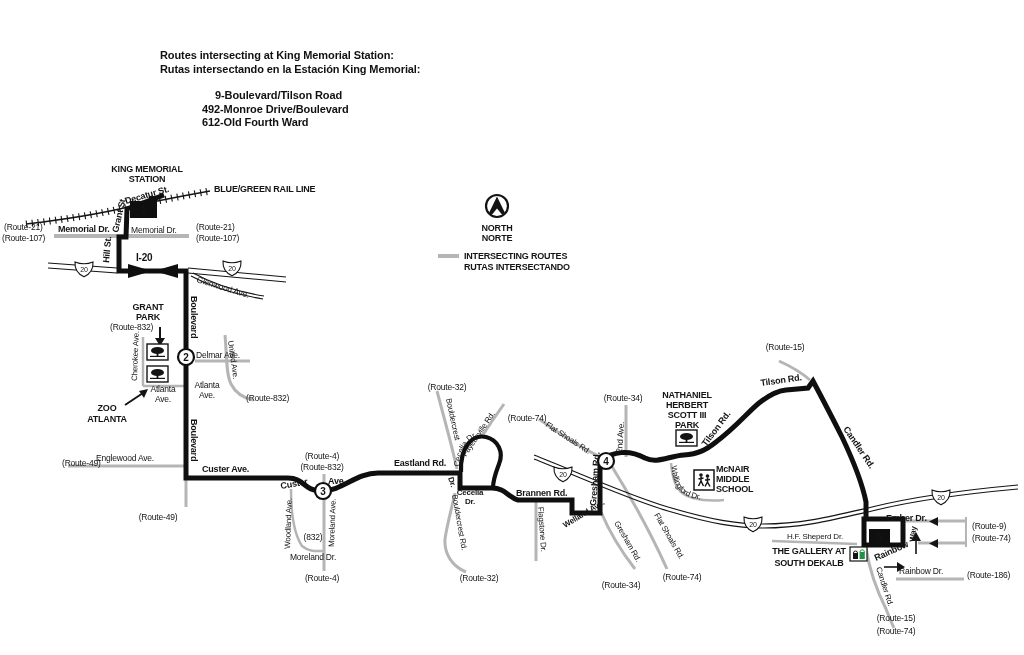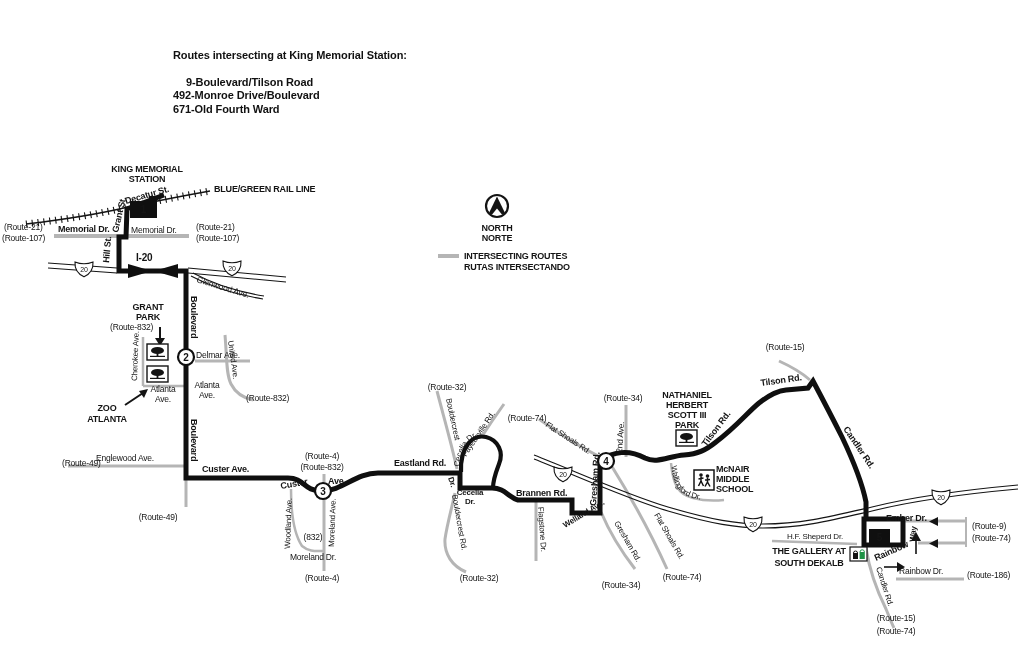--- a/index.html
+++ b/index.html
@@ -1,43 +1,44 @@
 <!DOCTYPE html>
 <html><head>
 <meta charset="utf-8">
 <style>
   html,body{margin:0;padding:0;background:#fff;}
   .stage{position:relative;width:1024px;height:655px;background:#fff;overflow:hidden;
          font-family:"Liberation Sans",sans-serif;}
   .stage svg{position:absolute;left:0;top:0;}
-  .title-block{position:absolute;left:173px;top:49px;color:#111;
+  .title-block{position:absolute;left:160px;top:49px;color:#111;
                font:bold 11px "Liberation Sans",sans-serif;line-height:13.5px;letter-spacing:-0.1px;}
-  .route-list{margin-top:13px;}
+  .route-list{margin-top:13px;margin-left:42px;}
   .route-list .indent{margin-left:13px;}
   
   svg text{font-family:"Liberation Sans",sans-serif;fill:#141414;letter-spacing:-0.2px;}
   svg text.b10{font-weight:bold;font-size:10px;}
   svg text.b9{font-weight:bold;font-size:9px;}
   svg text.b8{font-weight:bold;font-size:8px;}
   svg text.n85{font-size:8.5px;}
   svg text.n8{font-size:8px;}
   svg text.stop-num{font-weight:bold;font-size:10px;text-anchor:middle;}
   svg text.shield-num{font-size:7px;text-anchor:middle;}
 </style>
 </head>
 <body>
 
 <div class="stage">
 
   <div class="title-block">
     <div>Routes intersecting at King Memorial Station:</div>
+    <div>Rutas intersectando en la Estación King Memorial:</div>
     <div class="route-list">
       <div class="indent">9-Boulevard/Tilson Road</div>
       <div>492-Monroe Drive/Boulevard</div>
-      <div>671-Old Fourth Ward</div>
+      <div>612-Old Fourth Ward</div>
     </div>
   </div>
 
   <svg id="map" width="1024" height="655" viewBox="0 0 1024 655">
     <defs>
       <path id="p-cecelia" d="M459,470 C461,444 474,433 487,437 C499,441 504,453 498,466" fill="none"></path>
       <path id="p-wallingford" d="M671,463 C673,485 678,494 693,498 C704,501 715,501 724,500" fill="none"></path>
       <g id="tree-icon">
         <rect width="21" height="16" fill="#fff" stroke="#141414" stroke-width="1.4"></rect>
         <ellipse cx="10.5" cy="6.5" rx="6.5" ry="3.6" fill="#141414"></ellipse>

